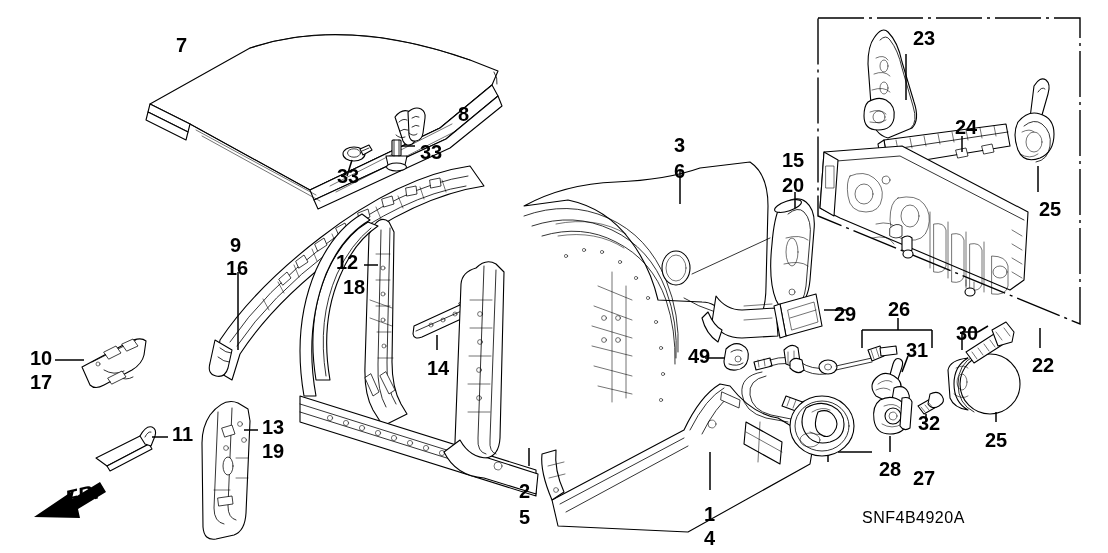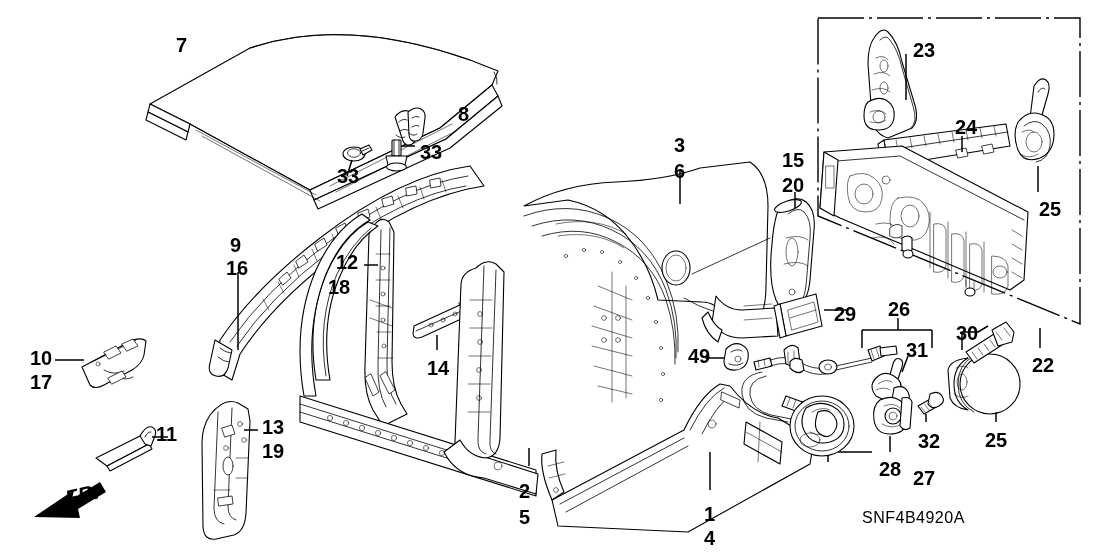--- a/index.html
+++ b/index.html
@@ -439,44 +439,44 @@
   </svg>
 
   <span class="num" style="left:176px;top:35px">7</span>
   <span class="num" style="left:458px;top:104px">8</span>
   <span class="num" style="left:337px;top:166px">33</span>
   <span class="num" style="left:420px;top:142px">33</span>
   <span class="num" style="left:674px;top:135px">3</span>
   <span class="num" style="left:674px;top:161px">6</span>
   <span class="num" style="left:782px;top:150px">15</span>
   <span class="num" style="left:782px;top:175px">20</span>
-  <span class="num" style="left:913px;top:40px">23</span>
+  <span class="num" style="left:913px;top:28px">23</span>
   <span class="num" style="left:955px;top:117px">24</span>
   <span class="num" style="left:1039px;top:199px">25</span>
   <span class="num" style="left:1032px;top:355px">22</span>
   <span class="num" style="left:230px;top:235px">9</span>
   <span class="num" style="left:226px;top:258px">16</span>
   <span class="num" style="left:336px;top:252px">12</span>
-  <span class="num" style="left:328px;top:277px">18</span>
+  <span class="num" style="left:343px;top:277px">18</span>
   <span class="num" style="left:427px;top:358px">14</span>
   <span class="num" style="left:30px;top:348px">10</span>
   <span class="num" style="left:30px;top:372px">17</span>
-  <span class="num" style="left:156px;top:424px">11</span>
+  <span class="num" style="left:172px;top:424px">11</span>
   <span class="num" style="left:262px;top:417px">13</span>
   <span class="num" style="left:262px;top:441px">19</span>
   <span class="num" style="left:519px;top:481px">2</span>
   <span class="num" style="left:519px;top:507px">5</span>
   <span class="num" style="left:704px;top:504px">1</span>
   <span class="num" style="left:704px;top:528px">4</span>
   <span class="num" style="left:834px;top:304px">29</span>
   <span class="num" style="left:888px;top:299px">26</span>
   <span class="num" style="left:906px;top:340px">31</span>
   <span class="num" style="left:956px;top:323px">30</span>
   <span class="num" style="left:985px;top:430px">25</span>
-  <span class="num" style="left:918px;top:431px">32</span>
+  <span class="num" style="left:918px;top:413px">32</span>
   <span class="num" style="left:913px;top:468px">27</span>
   <span class="num" style="left:879px;top:459px">28</span>
   <span class="num" style="left:688px;top:346px">49</span>
 
   <span class="frlabel" style="left:63px;top:487px;transform:rotate(-13deg);transform-origin:left top;">FR.</span>
 
   <span class="code" style="left:862px;top:509px">SNF4B4920A</span>
 
 </div>
 

